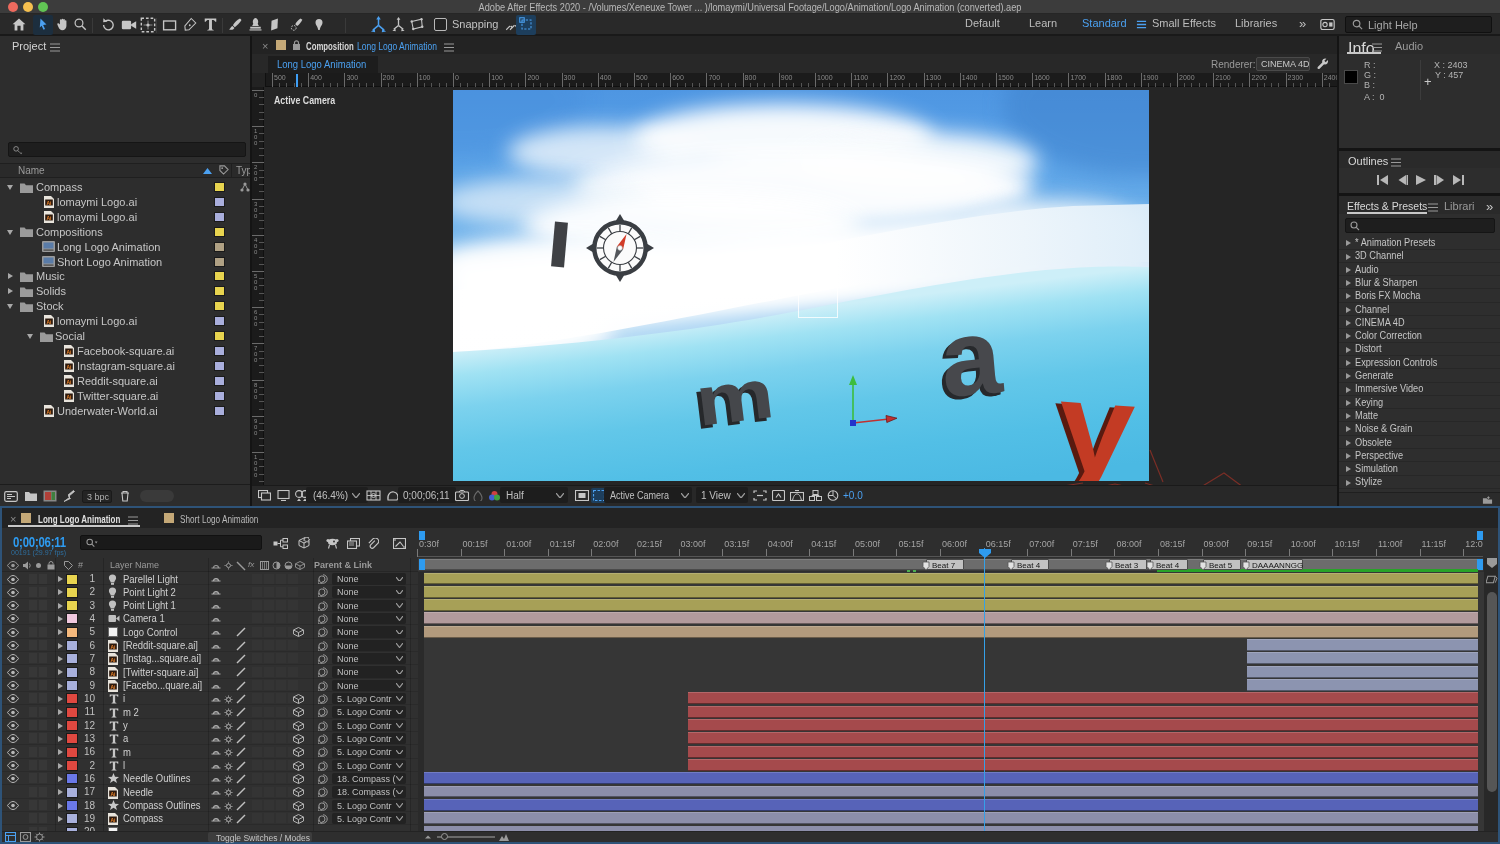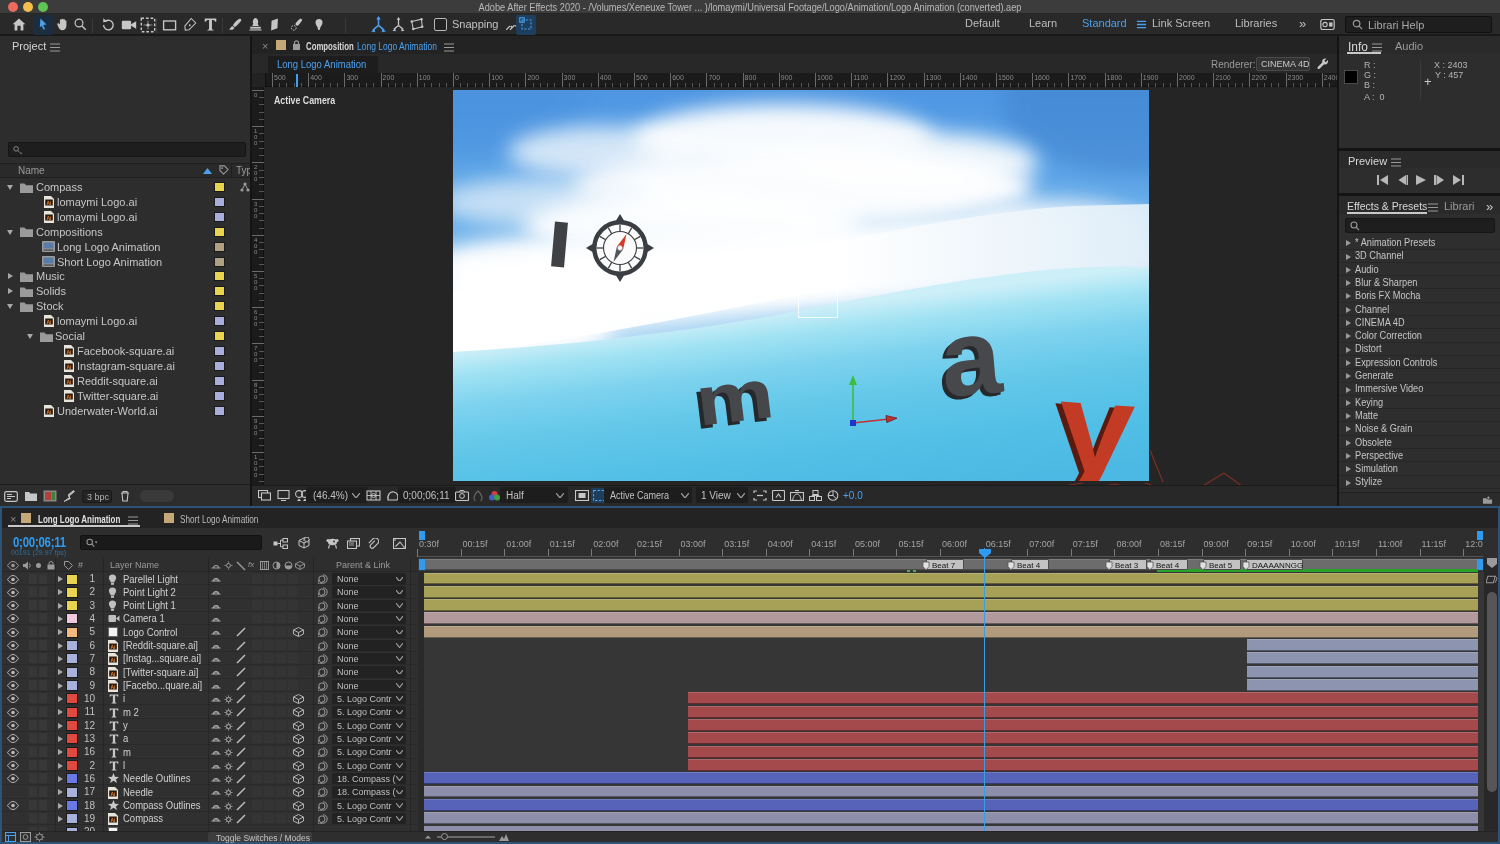--- a/index.html
+++ b/index.html
@@ -106,34 +106,34 @@
 <svg class="abs" style="left:519px;top:17px" width="15" height="15" viewBox="0 0 20 20">
     <rect x="4" y="4" width="12" height="12" fill="none" stroke="#4ba0f0" stroke-width="1.4" stroke-dasharray="3 2"></rect>
     <rect x="1" y="1" width="6" height="6" fill="none" stroke="#4ba0f0" stroke-width="1.4"></rect>
   </svg>
 <div class="txt" style="left:965px;top:17px;font-size:11px;color:#bdbdbd;font-weight:400;">Default</div>
 <div class="txt" style="left:1029px;top:17px;font-size:11px;color:#bdbdbd;font-weight:400;">Learn</div>
 <div class="txt" style="left:1082px;top:17px;font-size:11px;color:#4ba0f0;font-weight:400;">Standard</div>
 <svg class="abs" style="left:1136px;top:19px" width="11" height="11" viewBox="0 0 12 12">
     <path d="M1 2.5 H11 M1 6 H11 M1 9.5 H11" stroke="#4ba0f0" stroke-width="1.4"></path>
   </svg>
-<div class="txt" style="left:1152px;top:17px;font-size:11px;color:#bdbdbd;font-weight:400;">Link Screen</div>
+<div class="txt" style="left:1152px;top:17px;font-size:11px;color:#bdbdbd;font-weight:400;">Small Effects</div>
 <div class="txt" style="left:1235px;top:17px;font-size:11px;color:#bdbdbd;font-weight:400;">Libraries</div>
 <div class="txt" style="left:1299px;top:16px;font-size:13px;color:#bdbdbd;font-weight:400;">»</div>
 <svg class="abs" style="left:1320px;top:18px" width="15" height="13" viewBox="0 0 18 14">
     <rect x="1" y="1" width="16" height="12" rx="2" fill="none" stroke="#c6c6c6" stroke-width="1.4"></rect>
     <circle cx="6" cy="7" r="2.6" fill="none" stroke="#c6c6c6" stroke-width="1.3"></circle>
     <rect x="11" y="4.5" width="4" height="5" fill="#c6c6c6"></rect>
   </svg>
 <div class="abs" style="left:1345px;top:16px;width:147px;height:17px;background:#1e1e1e;border:1px solid #101010;border-radius:2px"></div>
 <svg class="abs" style="left:1352px;top:19px" width="11" height="11" viewBox="0 0 12 12">
     <circle cx="5" cy="5" r="3.6" fill="none" stroke="#9a9a9a" stroke-width="1.3"></circle>
     <line x1="7.8" y1="7.8" x2="11" y2="11" stroke="#9a9a9a" stroke-width="1.3"></line>
   </svg>
-<div class="txt" style="left:1368px;top:19px;font-size:11px;color:#a8a8a8;font-weight:400;">Librari Help</div>
+<div class="txt" style="left:1368px;top:19px;font-size:11px;color:#a8a8a8;font-weight:400;">Light Help</div>
 <div class="abs" style="left:0px;top:36px;width:1500px;height:472px;background:#141414"></div>
 <div class="abs" style="left:0px;top:36px;width:250px;height:472px;background:#2d2d2d"></div>
 <div class="abs" style="left:0px;top:36px;width:250px;height:18px;background:#2d2d2d"></div>
 <div class="txt" style="left:12px;top:40px;font-size:11px;color:#d4d4d4;font-weight:400;">Project</div>
 <svg class="abs" style="left:50px;top:43px" width="10" height="9" viewBox="0 0 10 9">
     <path d="M0 1 H10 M0 4.5 H10 M0 8 H10" stroke="#9a9a9a" stroke-width="1.2"></path>
   </svg>
 <div class="abs" style="left:8px;top:142px;width:238px;height:15px;background:#1e1e1e;border:1px solid #151515;border-radius:2px"></div>
 <svg class="abs" style="left:13px;top:145px" width="10" height="10" viewBox="0 0 13 11">
     <circle cx="4" cy="4" r="3" fill="none" stroke="#9a9a9a" stroke-width="1.1"></circle>
@@ -805,39 +805,39 @@
     <path d="M6.5 4.5 V5.5 M3 6.5 V5.5 H10 V6.5" fill="none" stroke="#c6c6c6" stroke-width="1"></path>
   </svg>
 <svg class="abs" style="left:827px;top:490px" width="12" height="11" viewBox="0 0 12 11">
     <circle cx="6" cy="5.5" r="4.8" fill="none" stroke="#c6c6c6" stroke-width="1.1"></circle>
     <path d="M6 0.7 V5.5 L9.5 8.8 M1.2 5.5 H6" fill="none" stroke="#c6c6c6" stroke-width="1"></path>
   </svg>
 <div class="txt" style="left:843px;top:490px;font-size:10px;color:#4ba0f0;font-weight:400;">+0.0</div>
 <div class="abs" style="left:1337px;top:36px;width:2px;height:472px;background:#141414"></div>
 <div class="abs" style="left:1339px;top:36px;width:161px;height:112px;background:#2d2d2d"></div>
 <div class="abs" style="left:1339px;top:36px;width:161px;height:18px;background:#2a2a2a"></div>
-<div class="txt" style="left:1348px;top:40px;font-size:12px;color:#d8d8d8;font-weight:400;">Info</div>
+<div class="txt" style="left:1348px;top:40px;font-size:16px;color:#d8d8d8;font-weight:400;">Info</div>
 <svg class="abs" style="left:1372px;top:43px" width="10" height="9" viewBox="0 0 10 9">
     <path d="M0 1 H10 M0 4.5 H10 M0 8 H10" stroke="#9a9a9a" stroke-width="1.2"></path>
   </svg>
 <div class="abs" style="left:1347px;top:52px;width:34px;height:2px;background:#c8c8c8"></div>
 <div class="txt" style="left:1395px;top:40px;font-size:11px;color:#9a9a9a;font-weight:400;">Audio</div>
 <div class="abs" style="left:1344px;top:70px;width:14px;height:14px;background:#000;border:1px solid #4a4a4a"></div>
 <div class="txt" style="left:1364px;top:60px;font-size:9px;color:#b4b4b4;font-weight:400;">R :</div>
 <div class="txt" style="left:1364px;top:70px;font-size:9px;color:#b4b4b4;font-weight:400;">G :</div>
 <div class="txt" style="left:1364px;top:80px;font-size:9px;color:#b4b4b4;font-weight:400;">B :</div>
 <div class="txt" style="left:1364px;top:92px;font-size:9px;color:#b4b4b4;font-weight:400;">A :&nbsp;&nbsp;0</div>
 <div class="abs" style="left:1420px;top:60px;width:1px;height:40px;background:#3c3c3c"></div>
 <div class="txt" style="left:1434px;top:60px;font-size:9px;color:#b4b4b4;font-weight:400;">X : 2403</div>
 <div class="txt" style="left:1435px;top:70px;font-size:9px;color:#b4b4b4;font-weight:400;">Y : 457</div>
 <div class="txt" style="left:1424px;top:74px;font-size:13px;color:#c8c8c8;font-weight:400;">+</div>
 <div class="abs" style="left:1339px;top:148px;width:161px;height:3px;background:#141414"></div>
 <div class="abs" style="left:1339px;top:151px;width:161px;height:42px;background:#2d2d2d"></div>
 <div class="abs" style="left:1339px;top:151px;width:161px;height:17px;background:#2a2a2a"></div>
-<div class="txt" style="left:1348px;top:155px;font-size:11px;color:#d8d8d8;font-weight:400;">Preview</div>
+<div class="txt" style="left:1348px;top:155px;font-size:11px;color:#d8d8d8;font-weight:400;">Outlines</div>
 <svg class="abs" style="left:1391px;top:158px" width="10" height="9" viewBox="0 0 10 9">
     <path d="M0 1 H10 M0 4.5 H10 M0 8 H10" stroke="#9a9a9a" stroke-width="1.2"></path>
   </svg>
 <svg class="abs" style="left:1377px;top:175px" width="11" height="10" viewBox="0 0 11 10">
     <rect x="0" y="0" width="2" height="10" fill="#b8b8b8"></rect>
     <path d="M11 0 V10 L3 5 Z" fill="#b8b8b8"></path>
   </svg>
 <svg class="abs" style="left:1397px;top:175px" width="11" height="10" viewBox="0 0 11 10">
     <path d="M9 0 V10 L1.5 5 Z" fill="#b8b8b8"></path>
     <rect x="9.5" y="0" width="2" height="10" fill="#b8b8b8"></rect>
@@ -1145,21 +1145,21 @@
     <circle cx="4.5" cy="4.5" r="3.5" fill="none" stroke="#9a9a9a" stroke-width="1"></circle>
     <path d="M4.5 1 a3.5 3.5 0 0 1 0 7 Z" fill="#9a9a9a"></path>
   </svg>
 <svg class="abs" style="left:284px;top:561px" width="9" height="9" viewBox="0 0 9 9">
     <circle cx="4.5" cy="4.5" r="3.5" fill="none" stroke="#9a9a9a" stroke-width="1"></circle>
     <path d="M1 4.5 a3.5 3.5 0 0 0 7 0 Z" fill="#9a9a9a"></path>
   </svg>
 <svg class="abs" style="left:295px;top:561px" width="10" height="9" viewBox="0 0 10 9">
     <path d="M5 0.5 L9.5 2.8 V6.2 L5 8.5 L0.5 6.2 V2.8 Z M0.5 2.8 L5 5 L9.5 2.8 M5 5 V8.5" fill="none" stroke="#9a9a9a" stroke-width="0.9"></path>
   </svg>
-<div class="txt" style="left:336px;top:560px;font-size:9px;color:#9a9a9a;font-weight:400;text-align:right;">Parent &amp; Link</div>
+<div class="txt" style="left:314px;top:560px;font-size:9px;color:#9a9a9a;font-weight:700;text-align:right;">Parent &amp; Link</div>
 <div class="abs" style="left:418px;top:572px;width:1066px;height:259px;background:#363636"></div>
 <div class="abs" style="left:418px;top:572px;width:6px;height:259px;background:#2a2a2a"></div>
 <div class="abs" style="left:2px;top:572.0px;width:416px;height:13.33px;background:#303030;border-bottom:1px solid #2a2a2a"></div>
 <svg class="abs" style="left:7px;top:574.5px" width="12" height="9" viewBox="0 0 12 9">
     <path d="M0.5 4.5 C2.5 1.5 4.5 0.5 6 0.5 C7.5 0.5 9.5 1.5 11.5 4.5 C9.5 7.5 7.5 8.5 6 8.5 C4.5 8.5 2.5 7.5 0.5 4.5 Z" fill="none" stroke="#b8b8b8" stroke-width="1"></path>
     <circle cx="6" cy="4.5" r="1.8" fill="#b8b8b8"></circle>
   </svg>
 <div class="abs" style="left:29px;top:573.5px;width:8px;height:10px;background:#373737"></div>
 <div class="abs" style="left:39px;top:573.5px;width:8px;height:10px;background:#373737"></div>
 <svg class="abs" style="left:56px;top:575.0px" width="8" height="8" viewBox="0 0 8 8">

